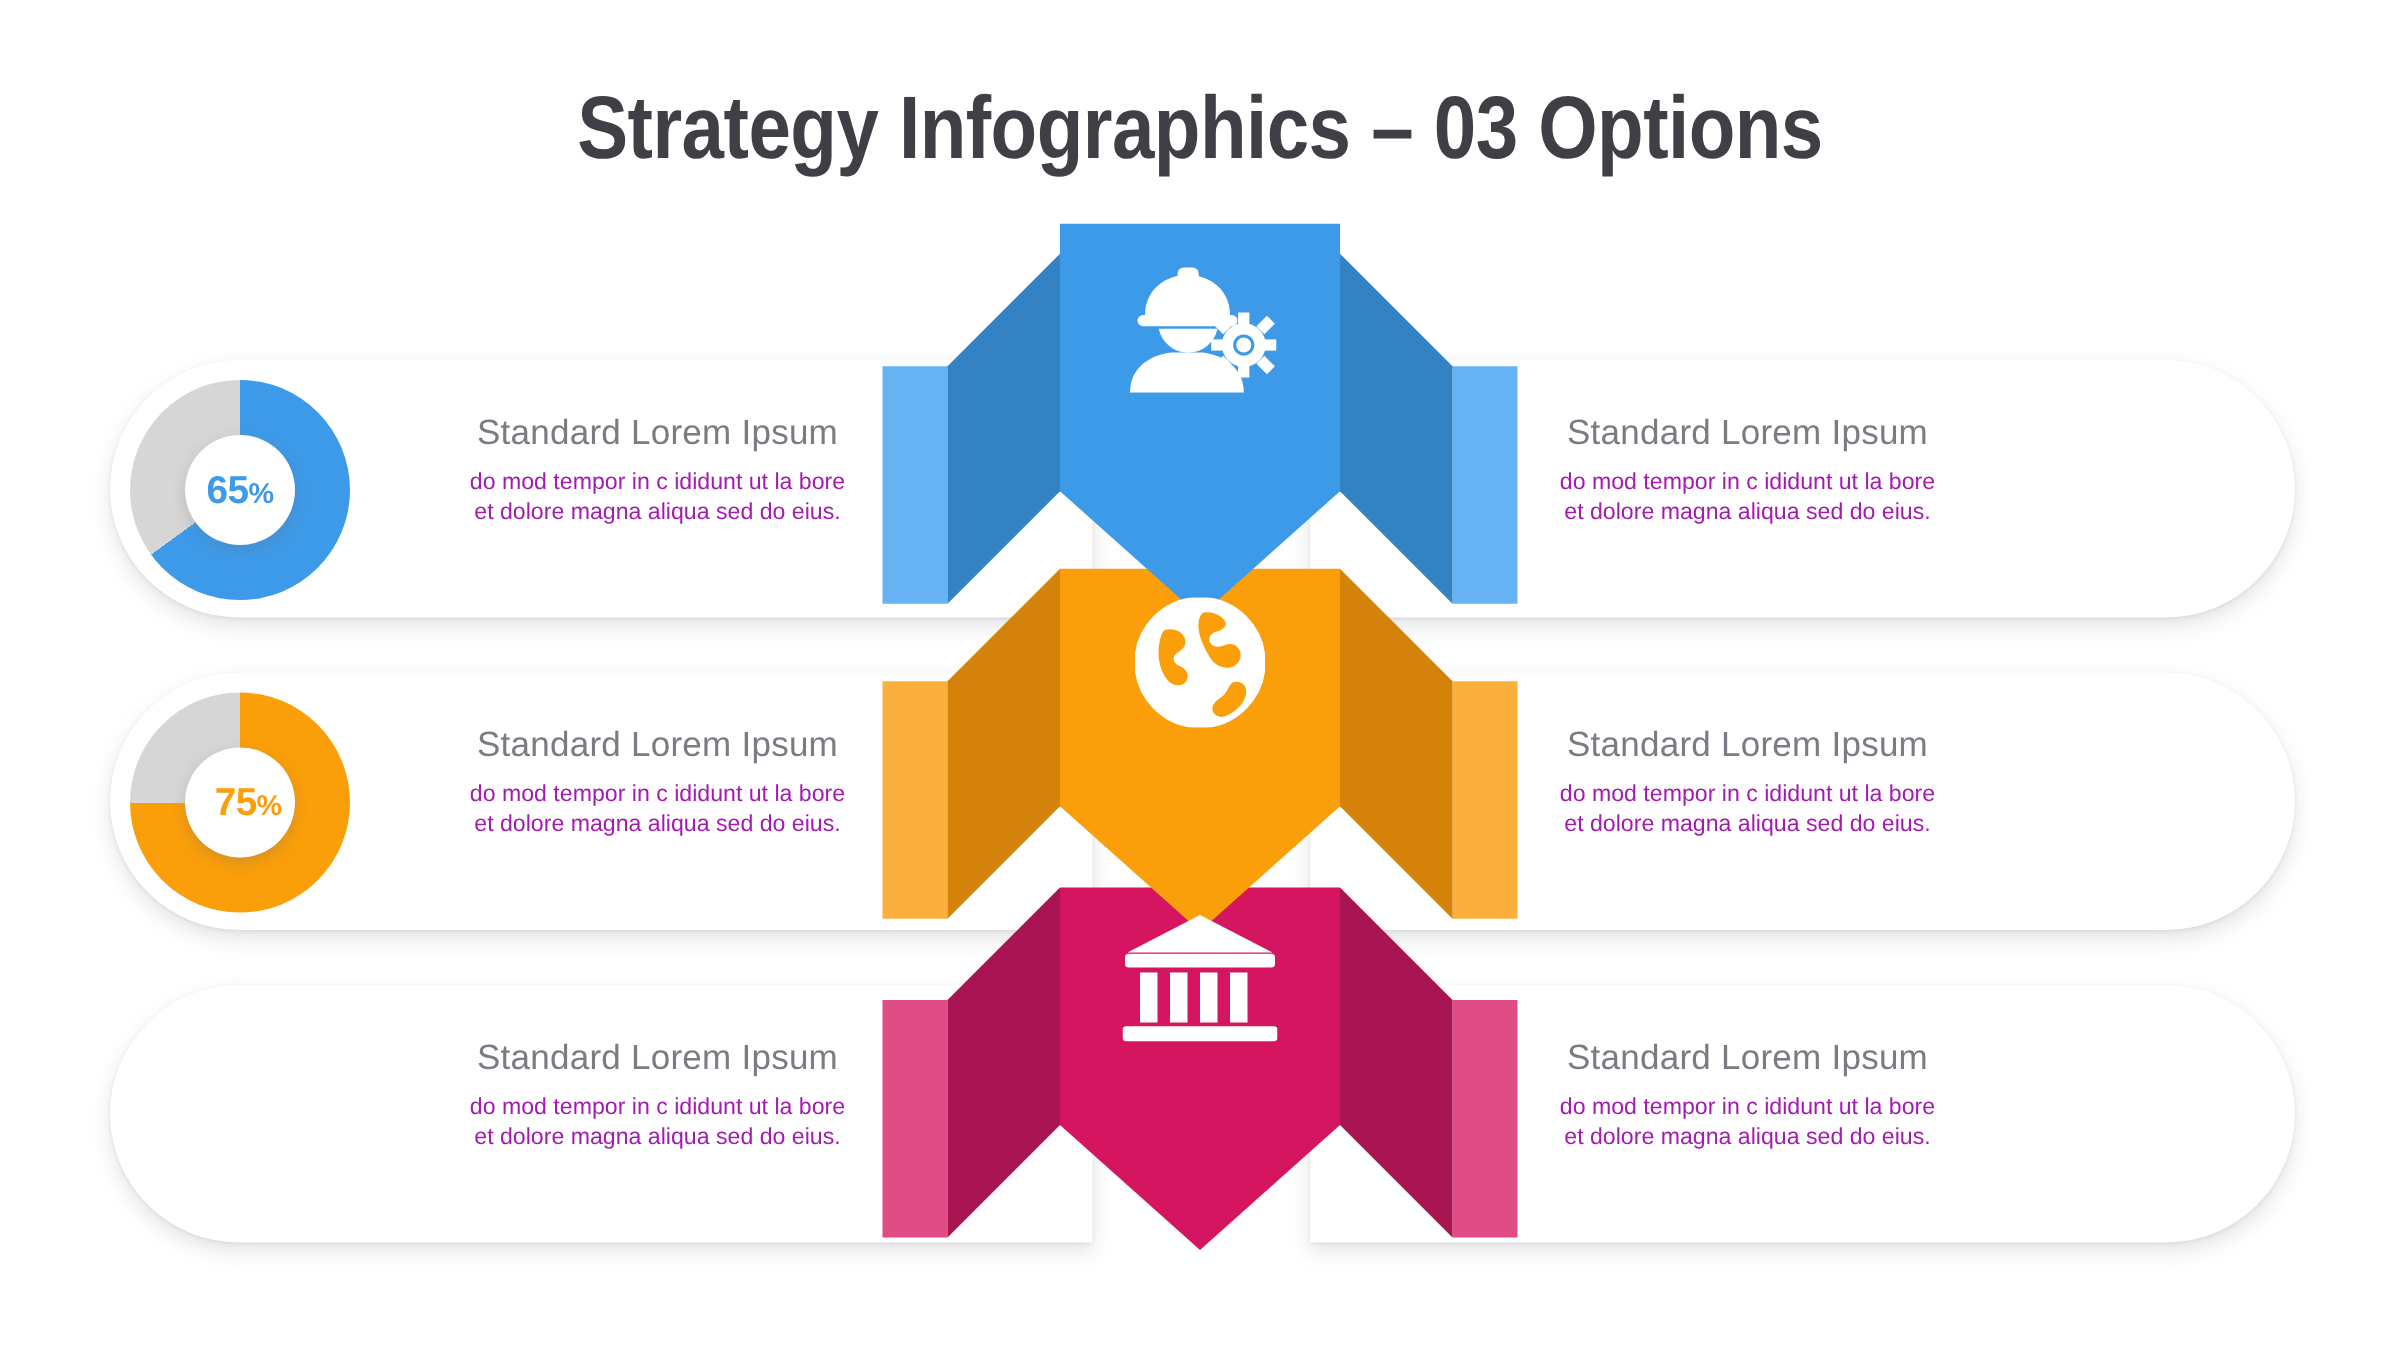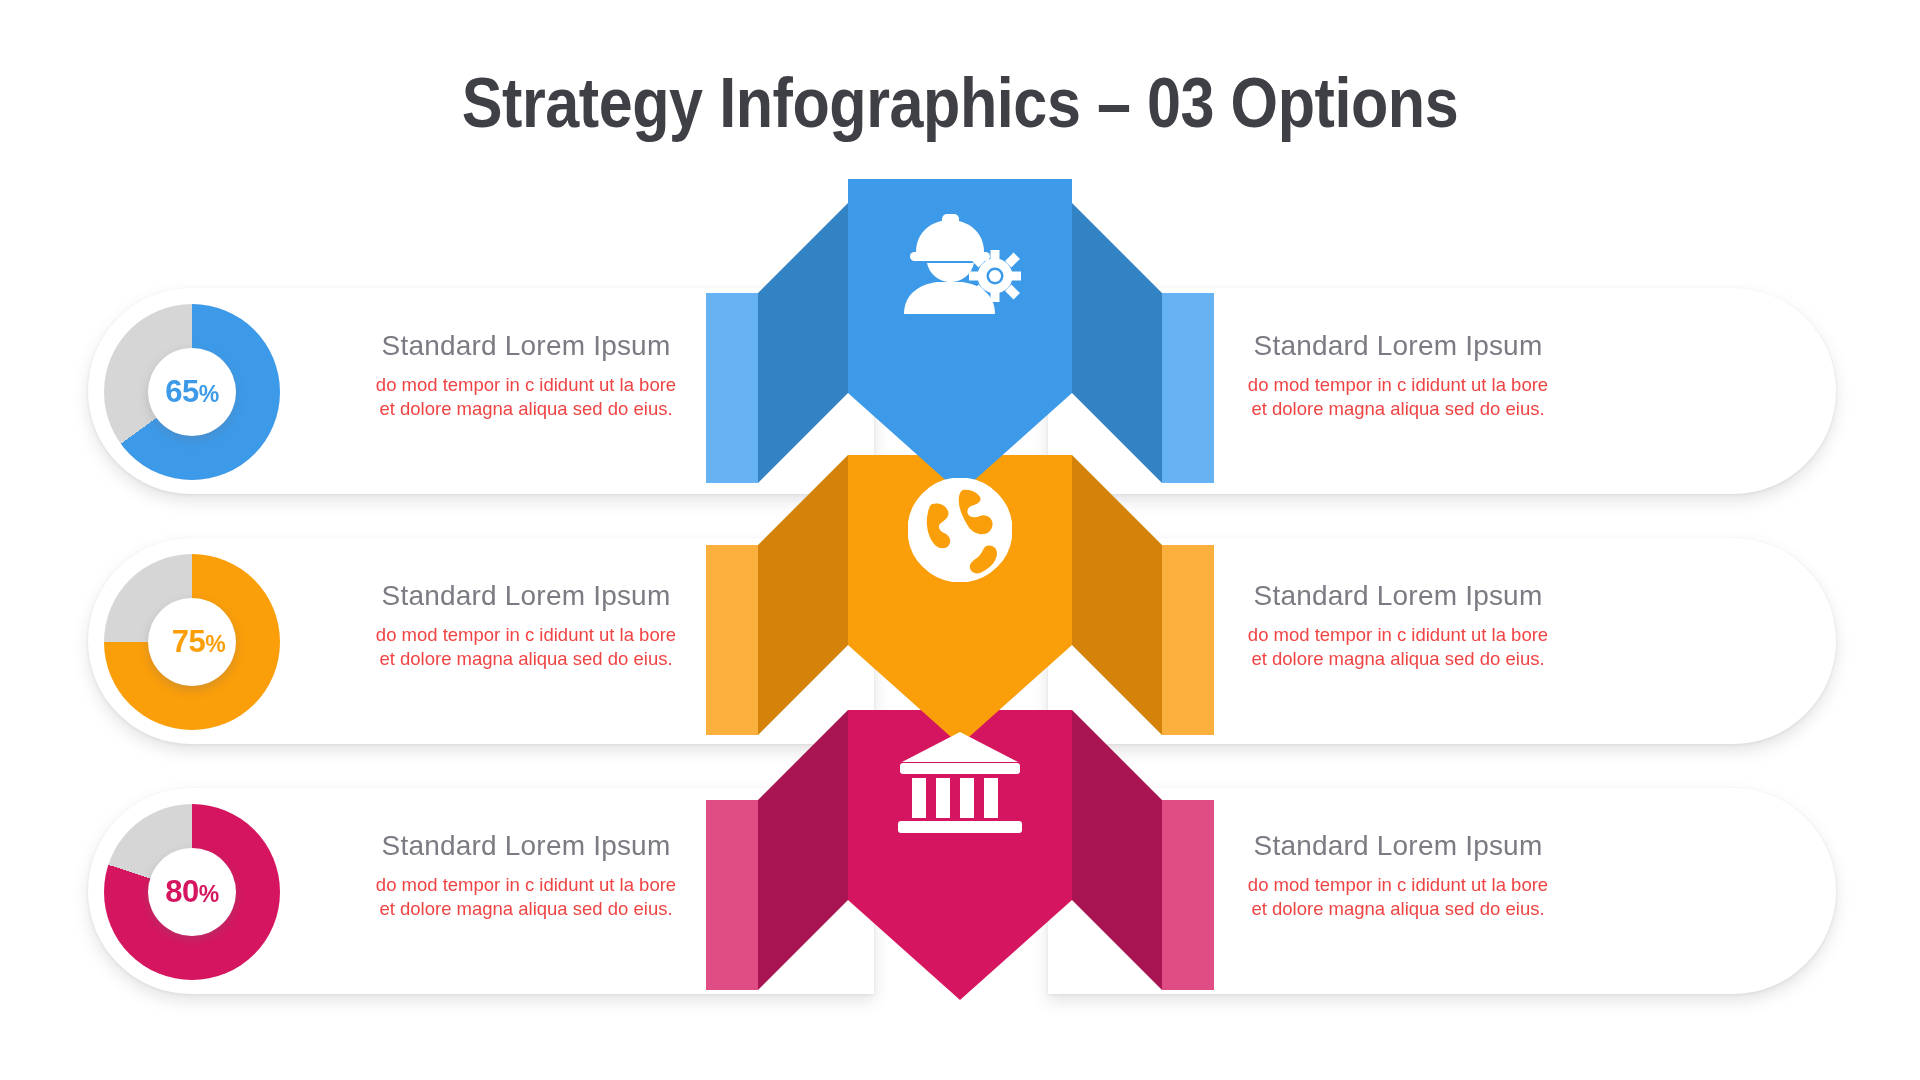--- a/index.html
+++ b/index.html
@@ -60,21 +60,21 @@
 
   
   .txt { position: absolute; top: 42px; width: 420px; }
   .txt.l { left: 228px; text-align: center; }
   .txt.r { right: 228px; text-align: center; }
   .hd {
     font-size: 28px; font-weight: normal; color: #7b7b83;
     letter-spacing: 0.2px; margin-bottom: 11px;
   }
   .bd {
-    font-size: 18.5px; color: #ef4444; line-height: 1.32;
+    font-size: 18.5px; color: #a21caf; line-height: 1.32;
   }
 
   
   #ribbon { position: absolute; left: 0; top: 0; width: 1920px; height: 1080px; pointer-events: none; }
   #ribbon svg { display: block; }
   .ico { position: absolute; pointer-events: none; }
 </style>
 </head>
 <body>
 
@@ -123,26 +123,20 @@
       <div class="txt r">
         <div class="hd">Standard Lorem Ipsum</div>
         <div class="bd">do mod tempor in c ididunt ut la bore</div>
         <div class="bd">et dolore magna aliqua sed do eius.</div>
       </div>
     </div>
   </div>
 
   <div class="row" id="row3">
     <div class="pill left">
-      <div class="donut l">
-        <div class="ring" id="ring-p-l" style="background: conic-gradient(rgb(213, 21, 95) 0deg, rgb(213, 21, 95) 288deg, rgb(214, 214, 214) 288deg, rgb(214, 214, 214) 360deg);"></div>
-        <div class="hole">
-          <span class="pct" id="pct-p-l" style="color: rgb(213, 21, 95);">80<span class="sym">%</span></span>
-        </div>
-      </div>
       <div class="txt l">
         <div class="hd">Standard Lorem Ipsum</div>
         <div class="bd">do mod tempor in c ididunt ut la bore</div>
         <div class="bd">et dolore magna aliqua sed do eius.</div>
       </div>
     </div>
     <div class="pill right">
       <div class="txt r">
         <div class="hd">Standard Lorem Ipsum</div>
         <div class="bd">do mod tempor in c ididunt ut la bore</div>

